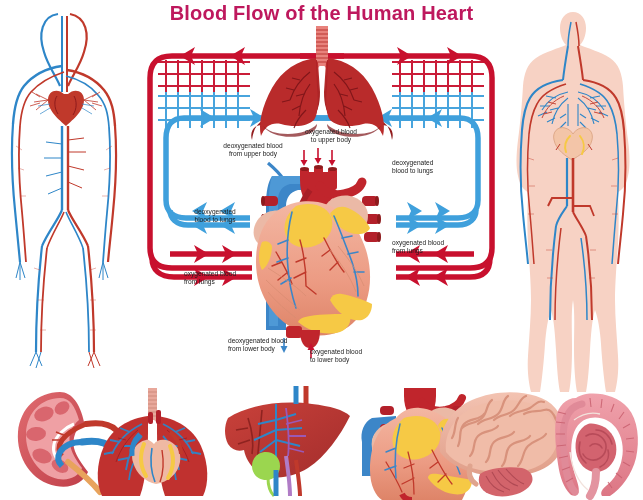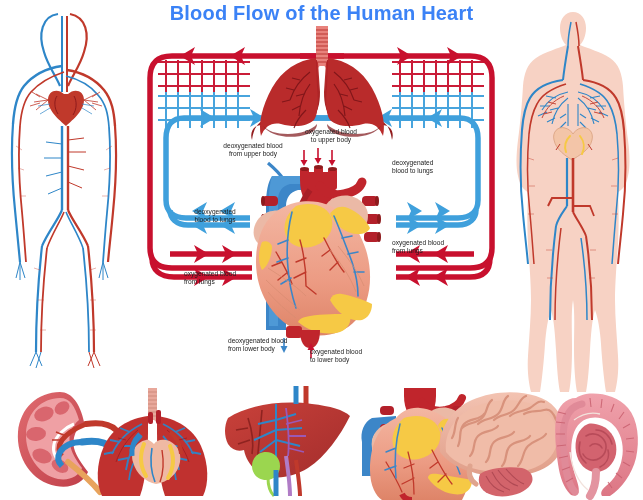--- a/index.html
+++ b/index.html
@@ -7,21 +7,21 @@
     width:643px;height:500px;
     background:#ffffff;
     font-family:"Liberation Sans", sans-serif;
     overflow:hidden;
     position:relative;
   }
   #stage{position:relative;width:643px;height:500px;}
   #title{
     position:absolute;left:0;top:2px;width:643px;
     text-align:center;
-    font-size:20px;font-weight:bold;color:#3b82f6;
+    font-size:20px;font-weight:bold;color:#be185d;
     letter-spacing:0.2px;
   }
   .lbl{
     position:absolute;
     font-size:6.6px;
     line-height:8.4px;
     color:#1b1b1b;
     font-family:"Liberation Sans", sans-serif;
     white-space:pre-line;
   }

